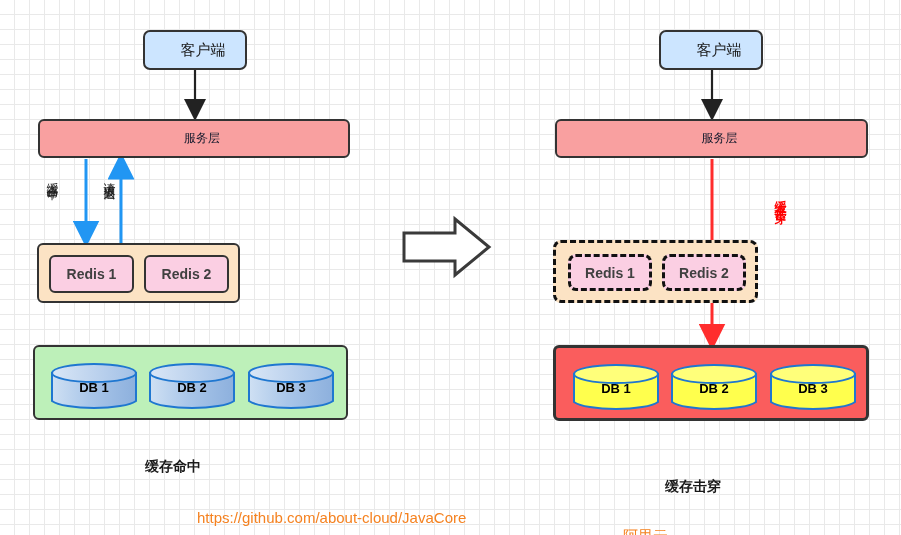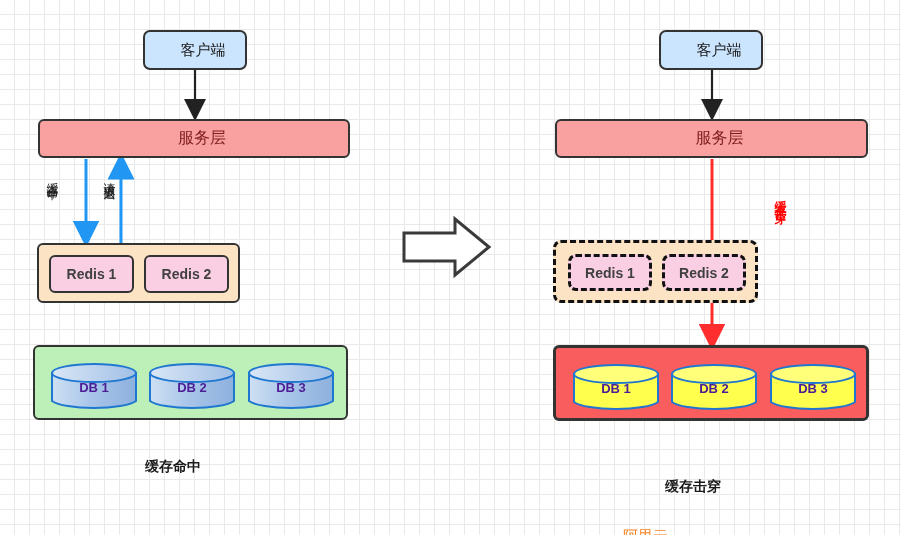--- a/index.html
+++ b/index.html
@@ -21,21 +21,21 @@
     background-size:15px 15px,15px 15px,75px 75px,75px 75px;
     background-position:-1px -1px,-1px -1px,-1px -1px,-1px -1px;
   }
   .node{position:absolute;box-sizing:border-box;display:flex;align-items:center;justify-content:center;padding-left:16px;}
   .client{
     background:#cce5ff;border:2px solid #333333;border-radius:7px;
     color:#1a1a1a;font-size:15px;font-weight:400;
   }
   .service{
     background:#f9a0a0;border:2px solid #333333;border-radius:6px;
-    color:#7f1d1d;font-size:16px;text-align:right;
+    color:#0f172a;font-size:12px;text-align:right;
   }
   .redis-group{
     background:#fce3c4;border:2px solid #333333;border-radius:6px;
   }
   .redis-group.dashed{border:3px dashed #111111;border-radius:8px;background:#fce3c4;}
   .redis-box{
     position:absolute;box-sizing:border-box;
     background:#fbcfe3;border:2px solid #333333;border-radius:6px;
     display:flex;align-items:center;justify-content:center;
     color:#404040;font-size:14px;font-weight:600;
@@ -43,21 +43,21 @@
   .redis-box.dashed{border:3px dashed #111111;border-radius:8px;}
   .db-group{
     background:#bdf0b9;border:2px solid #333333;border-radius:6px;
   }
   .db-group.hot{background:#fa5d5d;border:3px solid #333333;}
   .cyl{position:absolute;}
   .cyl svg{display:block;}
   .cyl .cyl-label{
     position:absolute;left:0;top:0;width:100%;height:100%;
     display:flex;align-items:center;justify-content:center;
-    color:#4c1d95;font-size:13px;font-weight:700;
+    color:#000000;font-size:13px;font-weight:700;
     pointer-events:none;
   }
   .vlabel{
     position:absolute;
     writing-mode:vertical-rl;
     text-orientation:upright;
     letter-spacing:2px;
     font-size:12px;
     line-height:1.05;
   }
@@ -180,15 +180,16 @@
       <svg width="88" height="48" viewBox="0 0 88 48">
         <path d="M2,10 L2,38 A44,10 0 0 0 86,38 L86,10 Z" fill="#ffff4d" stroke="#1f77d0" stroke-width="2"></path>
         <ellipse cx="44" cy="10" rx="42" ry="9" fill="#ffff7a" stroke="#1f77d0" stroke-width="2"></ellipse>
       </svg>
       <span class="cyl-label">DB 3</span>
     </div>
   </div>
 
   <div class="caption" style="left:665px;top:478px;">缓存击穿</div>
 
+  <div class="credit" style="left:197px;top:509px;">https://github.com/about-cloud/JavaCore</div>
   <div class="credit" style="left:623px;top:527px;">阿里云</div>
 
 </div>
 
 </body></html>

